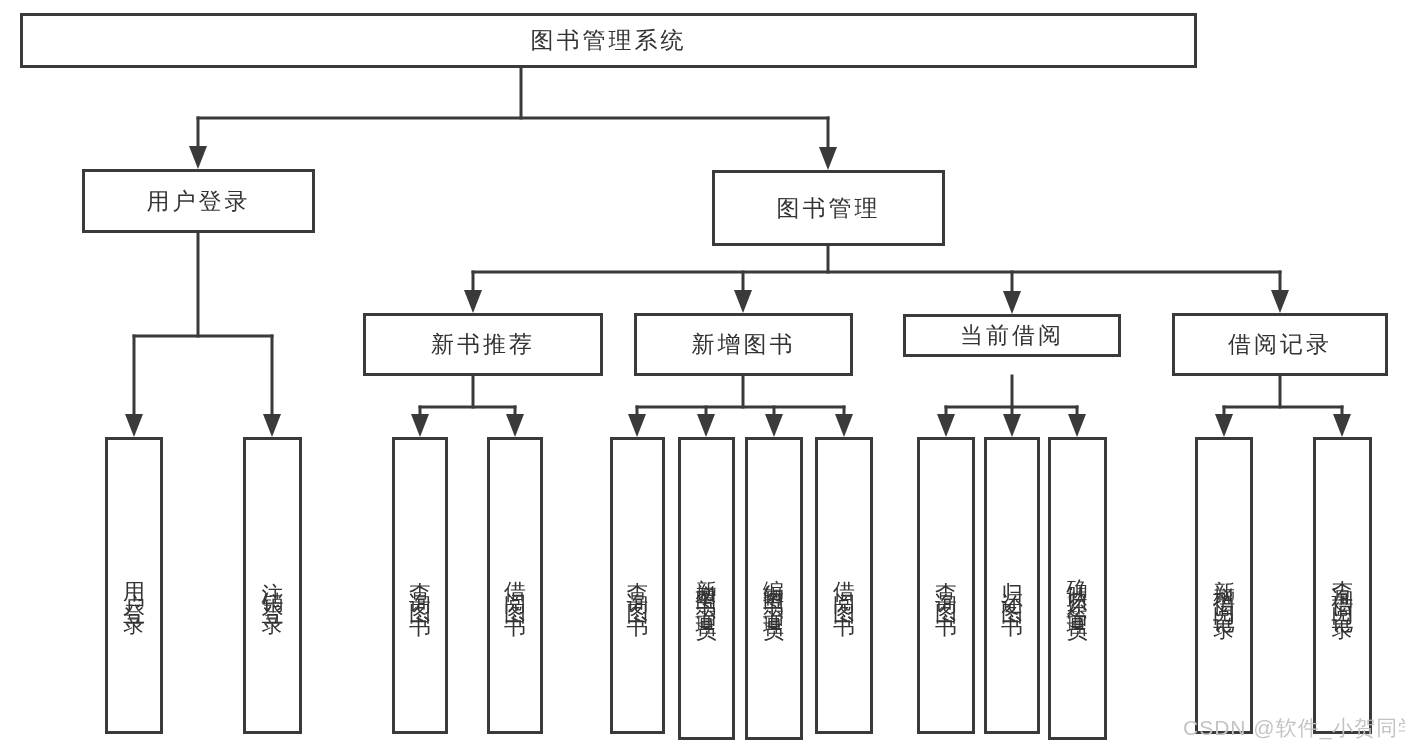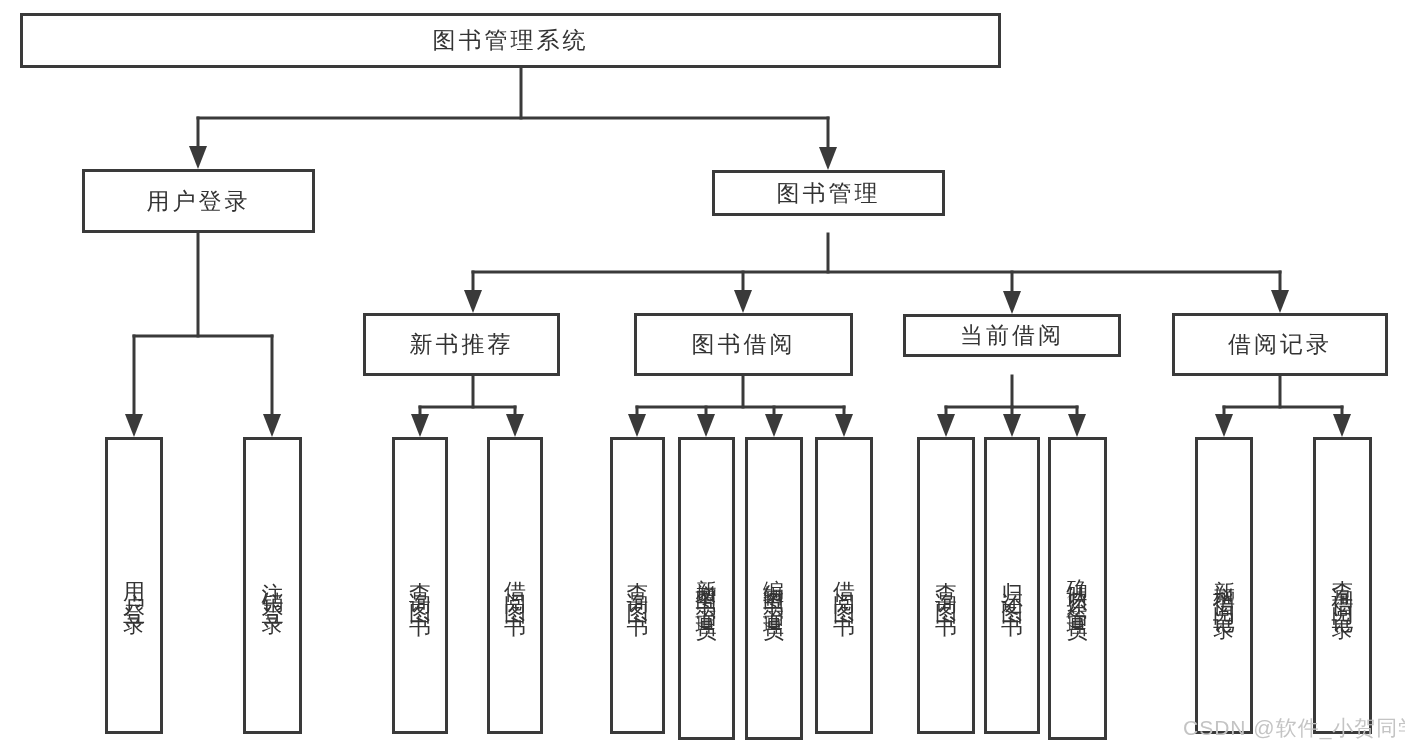--- a/index.html
+++ b/index.html
@@ -99,36 +99,36 @@
       <line x1="1012" y1="407" x2="1012" y2="421" stroke="#3a3a3a" stroke-width="3" stroke-linecap="square"></line>
       <polygon points="1003,414 1021,414 1012,437" fill="#3a3a3a"></polygon>
       <line x1="1077" y1="407" x2="1077" y2="421" stroke="#3a3a3a" stroke-width="3" stroke-linecap="square"></line>
       <polygon points="1068,414 1086,414 1077,437" fill="#3a3a3a"></polygon>
       <line x1="1224" y1="407" x2="1224" y2="421" stroke="#3a3a3a" stroke-width="3" stroke-linecap="square"></line>
       <polygon points="1215,414 1233,414 1224,437" fill="#3a3a3a"></polygon>
       <line x1="1342" y1="407" x2="1342" y2="421" stroke="#3a3a3a" stroke-width="3" stroke-linecap="square"></line>
       <polygon points="1333,414 1351,414 1342,437" fill="#3a3a3a"></polygon>
     </svg>
 
-  <div class="node h" style="left:20px;top:13px;width:981px;height:55px">
+  <div class="node h" style="left:20px;top:13px;width:1177px;height:55px">
     <span>图书管理系统</span>
   </div>
 
   <div class="node h" style="left:82px;top:169px;width:233px;height:64px">
     <span>用户登录</span>
   </div>
-  <div class="node h" style="left:712px;top:170px;width:233px;height:46px">
+  <div class="node h" style="left:712px;top:170px;width:233px;height:76px">
     <span>图书管理</span>
   </div>
 
-  <div class="node h" style="left:363px;top:313px;width:197px;height:63px">
+  <div class="node h" style="left:363px;top:313px;width:240px;height:63px">
     <span>新书推荐</span>
   </div>
   <div class="node h" style="left:634px;top:313px;width:219px;height:63px">
-    <span>图书借阅</span>
+    <span>新增图书</span>
   </div>
   <div class="node h" style="left:903px;top:314px;width:218px;height:43px">
     <span>当前借阅</span>
   </div>
   <div class="node h" style="left:1172px;top:313px;width:216px;height:63px">
     <span>借阅记录</span>
   </div>
 
   <div class="node v" style="left:105px;top:437px;width:58px;height:297px">
     <span>用户登录</span>

